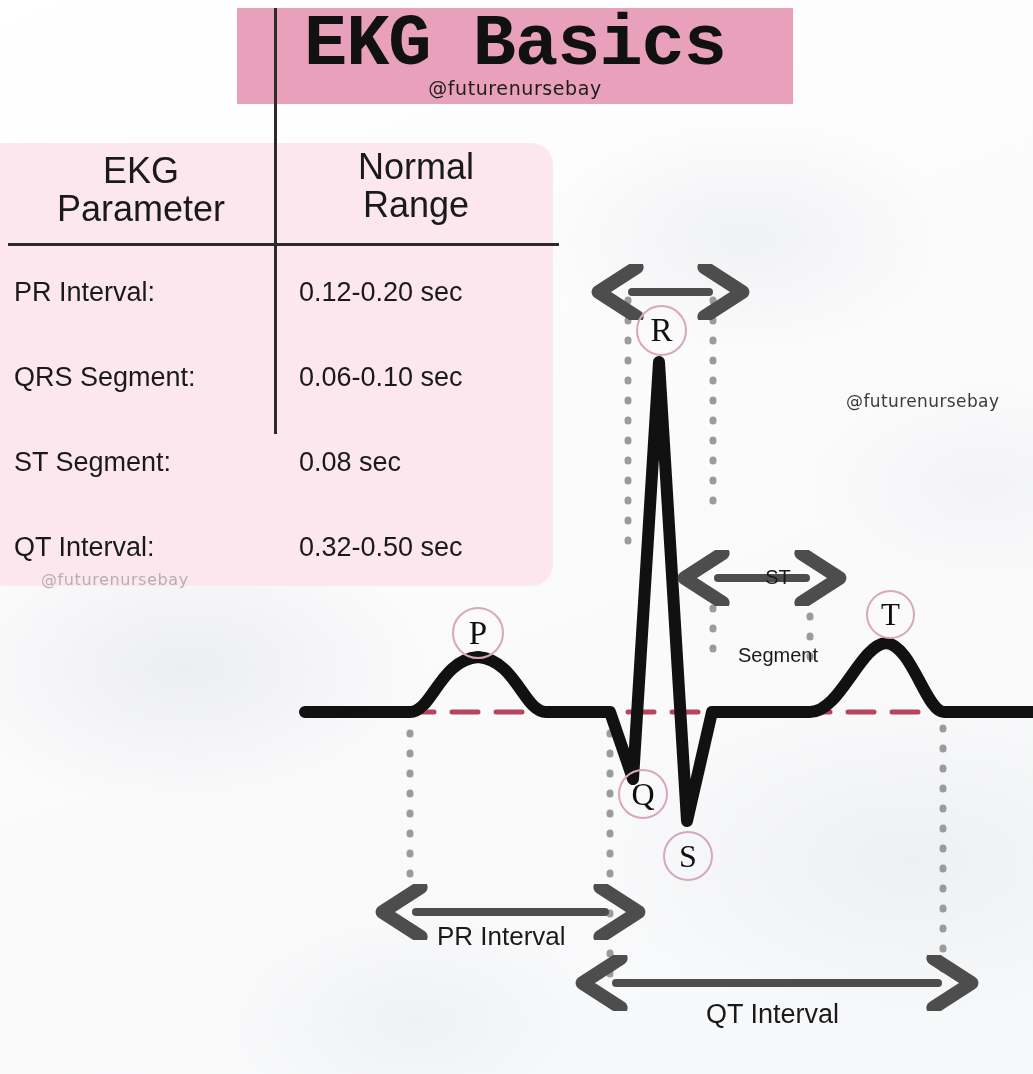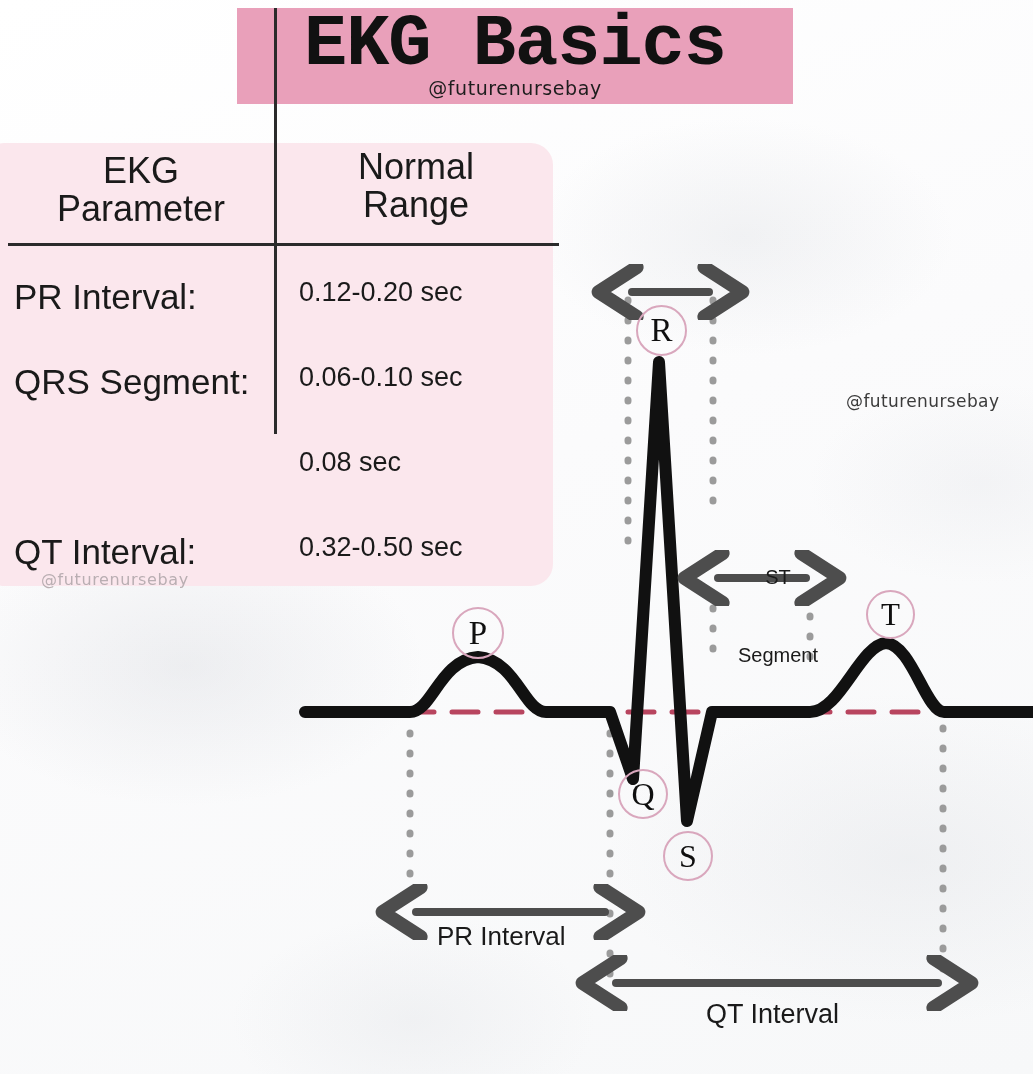--- a/index.html
+++ b/index.html
@@ -50,21 +50,21 @@
   }
   #table-hrule{
     position:absolute;left:8px;top:243px;width:551px;height:3px;background:#2b2b2b;
   }
   .th{
     position:absolute;font-size:36px;color:#1a1a1a;line-height:38px;text-align:center;
   }
   #th-param{left:8px;top:152px;width:266px;}
   #th-range{left:280px;top:148px;width:272px;}
   .row-label{
-    position:absolute;left:14px;font-size:35px;color:#1a1a1a;white-space:nowrap;
+    position:absolute;left:14px;font-size:27px;color:#1a1a1a;white-space:nowrap;
   }
   .row-value{
     position:absolute;left:299px;font-size:27px;color:#1a1a1a;white-space:nowrap;
   }
   #wm-table{
     position:absolute;left:41px;top:570px;font-size:16px;color:#b9aeb2;letter-spacing:.6px;
     font-family:"DejaVu Sans", sans-serif;
   }
 
   
@@ -118,20 +118,21 @@
     <div>Normal</div>
     <div>Range</div>
   </div>
 
   <div class="row-label" style="top:277px">PR Interval:</div>
   <div class="row-value" style="top:277px">0.12-0.20 sec</div>
 
   <div class="row-label" style="top:362px">QRS Segment:</div>
   <div class="row-value" style="top:362px">0.06-0.10 sec</div>
 
+  <div class="row-label" style="top:447px">ST Segment:</div>
   <div class="row-value" style="top:447px">0.08 sec</div>
 
   <div class="row-label" style="top:532px">QT Interval:</div>
   <div class="row-value" style="top:532px">0.32-0.50 sec</div>
 
   <div id="wm-table">@futurenursebay</div>
   <div id="wm-right">@futurenursebay</div>
 
   <svg id="wave" width="1033" height="1074">
     <defs>

